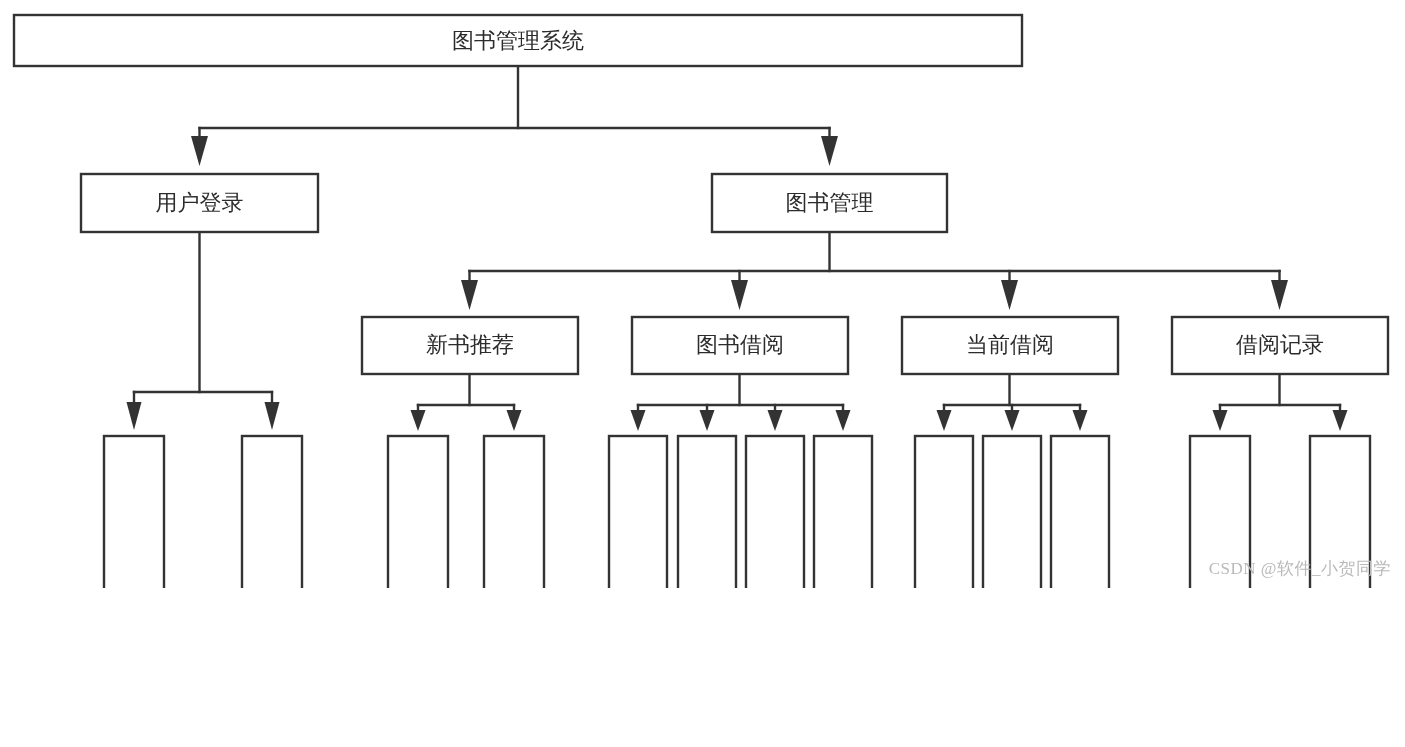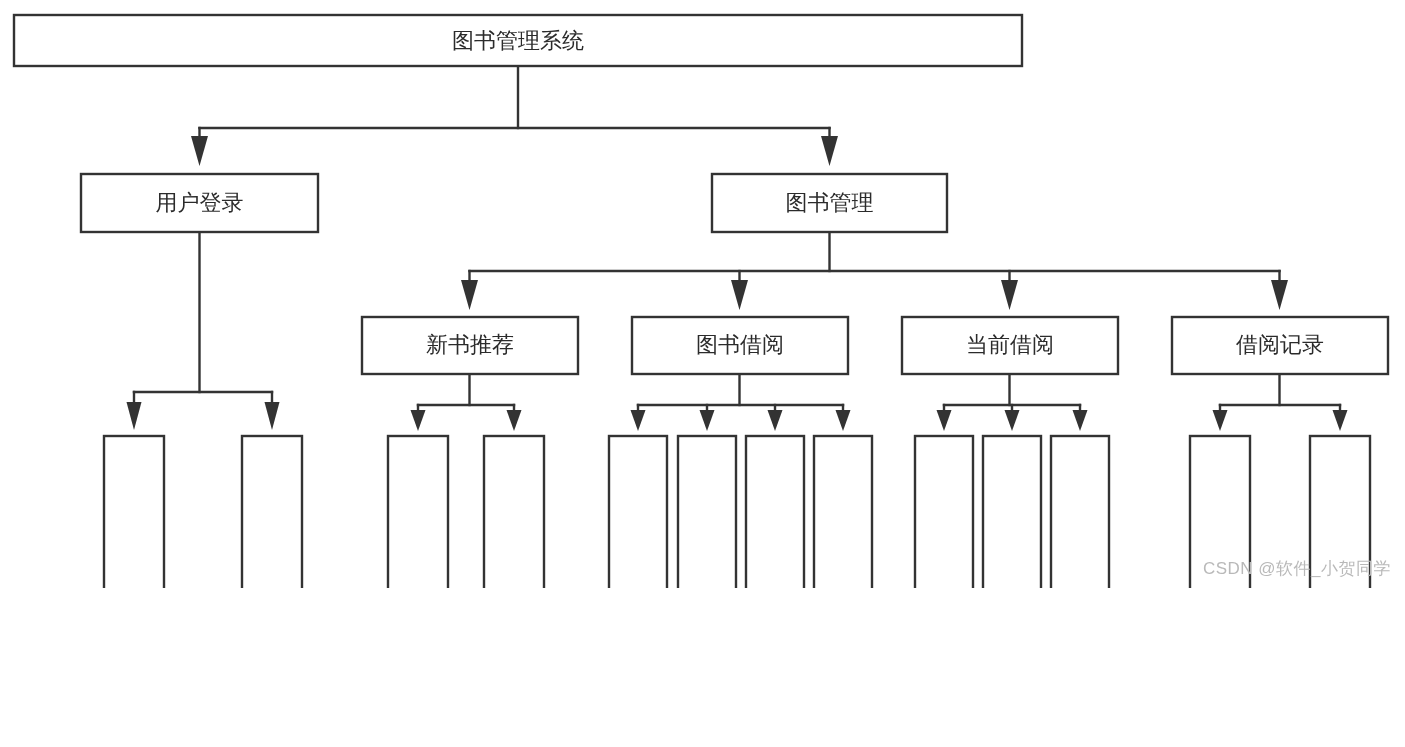--- a/index.html
+++ b/index.html
@@ -60,21 +60,21 @@
     white-space: nowrap;
     pointer-events: none;
     display: flex;
     align-items: center;
     justify-content: center;
   }
   .watermark {
     position: absolute;
     right: 14px;
     bottom: 8px;
-    font-family: Liberation Sans, sans-serif;
+    font-family: Liberation Serif, serif;
     font-size: 17px;
     color: #b9b9b9;
     letter-spacing: 0.5px;
     user-select: none;
   }
 </style>
 </head>
 <body>
 
 <div id="diagram-root">

